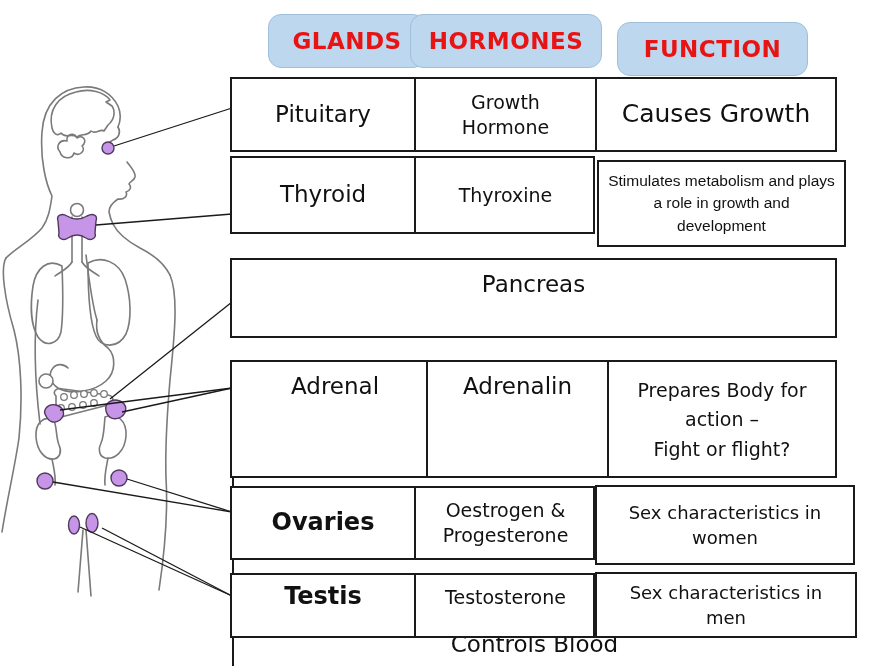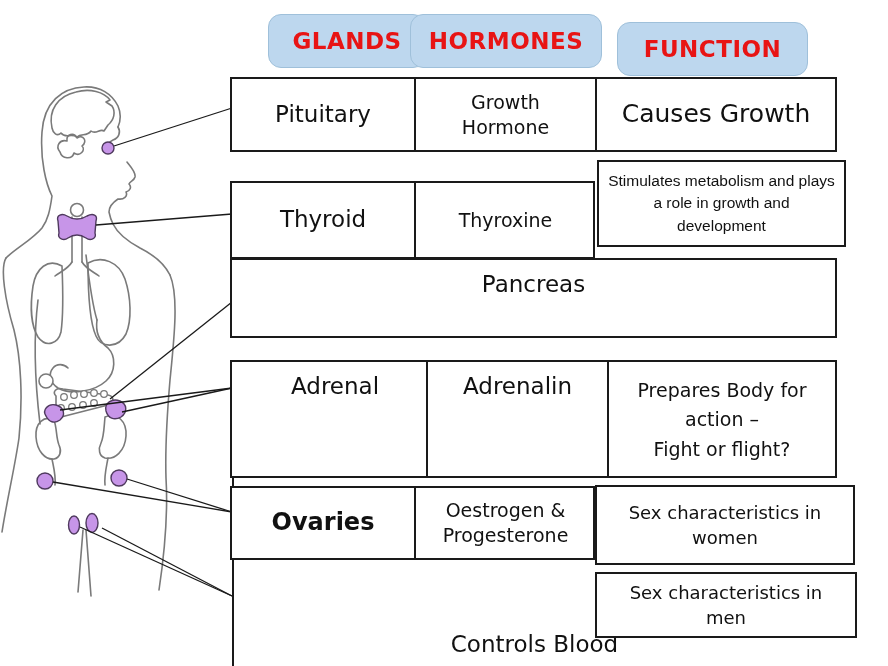--- a/index.html
+++ b/index.html
@@ -16,21 +16,21 @@
   .cell{display:flex;align-items:center;justify-content:center;text-align:center;
         white-space:pre-line;line-height:1.3;color:#111;box-sizing:border-box;padding:2px 6px;}
   .cell + .cell{border-left:2px solid #1a1a1a;}
   .fbox{position:absolute;z-index:2;background:#fff;border:2px solid #1a1a1a;
         display:flex;align-items:center;justify-content:center;text-align:center;
         white-space:pre-line;color:#111;box-sizing:border-box;padding:2px 8px;}
   .top{align-items:flex-start;}
 
   
   .r1{left:230px;top:77px;width:607px;height:75px;}
-  .r2m{left:230px;top:181px;width:365px;height:78px;}
+  .r2m{left:230px;top:156px;width:365px;height:78px;}
   .r2f{left:597px;top:160px;width:249px;height:87px;font-family:"Liberation Sans",sans-serif;
        font-size:15.5px;line-height:1.45;}
   .r3{left:230px;top:258px;width:607px;height:80px;flex-direction:column;}
   .r4{left:230px;top:360px;width:607px;height:118px;padding-left:12px;}
   .r5m{left:230px;top:486px;width:365px;height:74px;}
   .r5f{left:595px;top:485px;width:260px;height:80px;font-size:18px;line-height:1.4;}
   .r6m{left:230px;top:573px;width:365px;height:65px;}
   .r6f{left:595px;top:572px;width:262px;height:66px;font-size:18px;line-height:1.4;}
 
   .cg{flex:0 0 182px;}  
@@ -162,16 +162,20 @@
   </div>
 
   <div class="box r5m">
     <div class="cell cg f24 b">Ovaries</div>
     <div class="cell ch f19">Oestrogen &amp;
 Progesterone</div>
   </div>
   <div class="fbox r5f">Sex characteristics in
 women</div>
 
+  <div class="box r6m">
+    <div class="cell cg f24 b top pt6">Testis</div>
+    <div class="cell ch f19 top pt10">Testosterone</div>
+  </div>
   <div class="fbox r6f">Sex characteristics in
 men</div>
 
 </div>
 
 </body></html>

